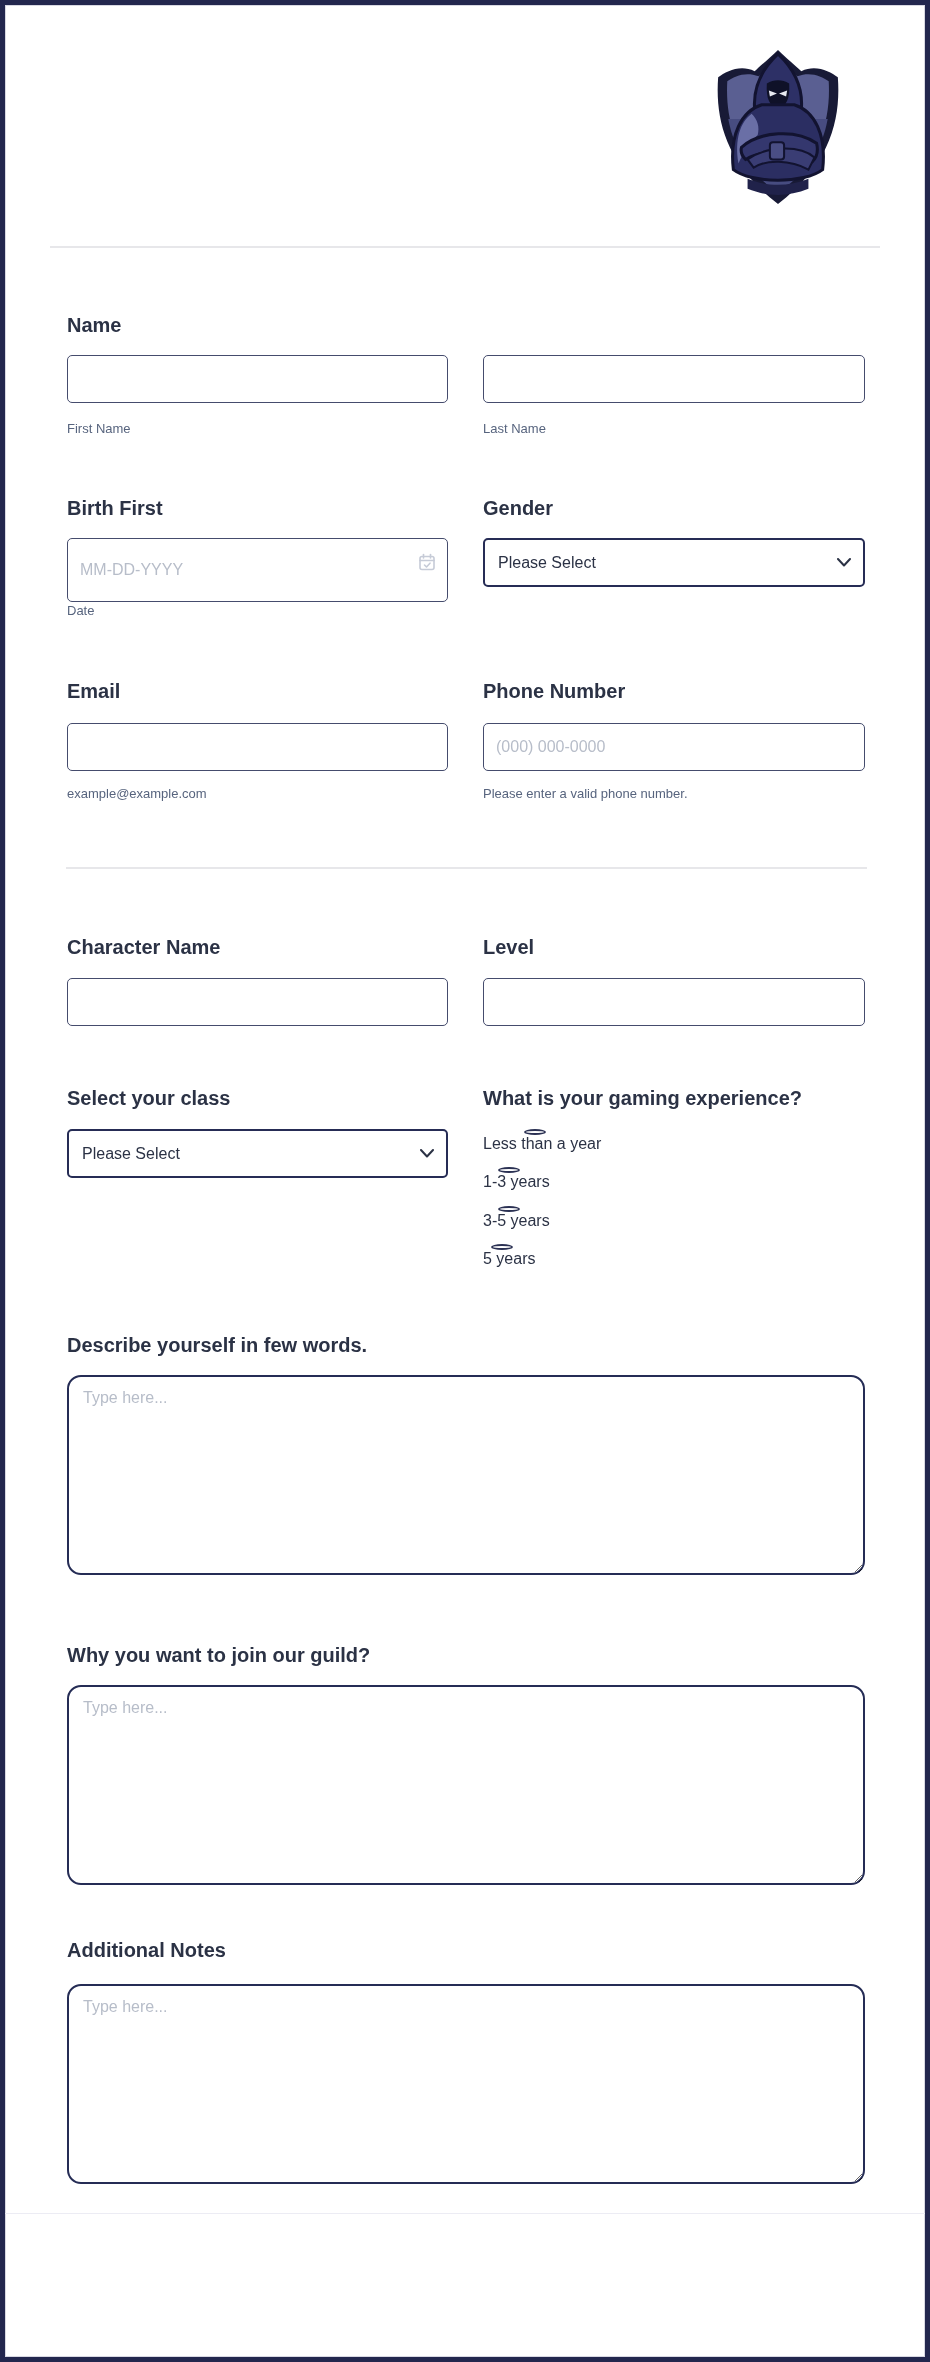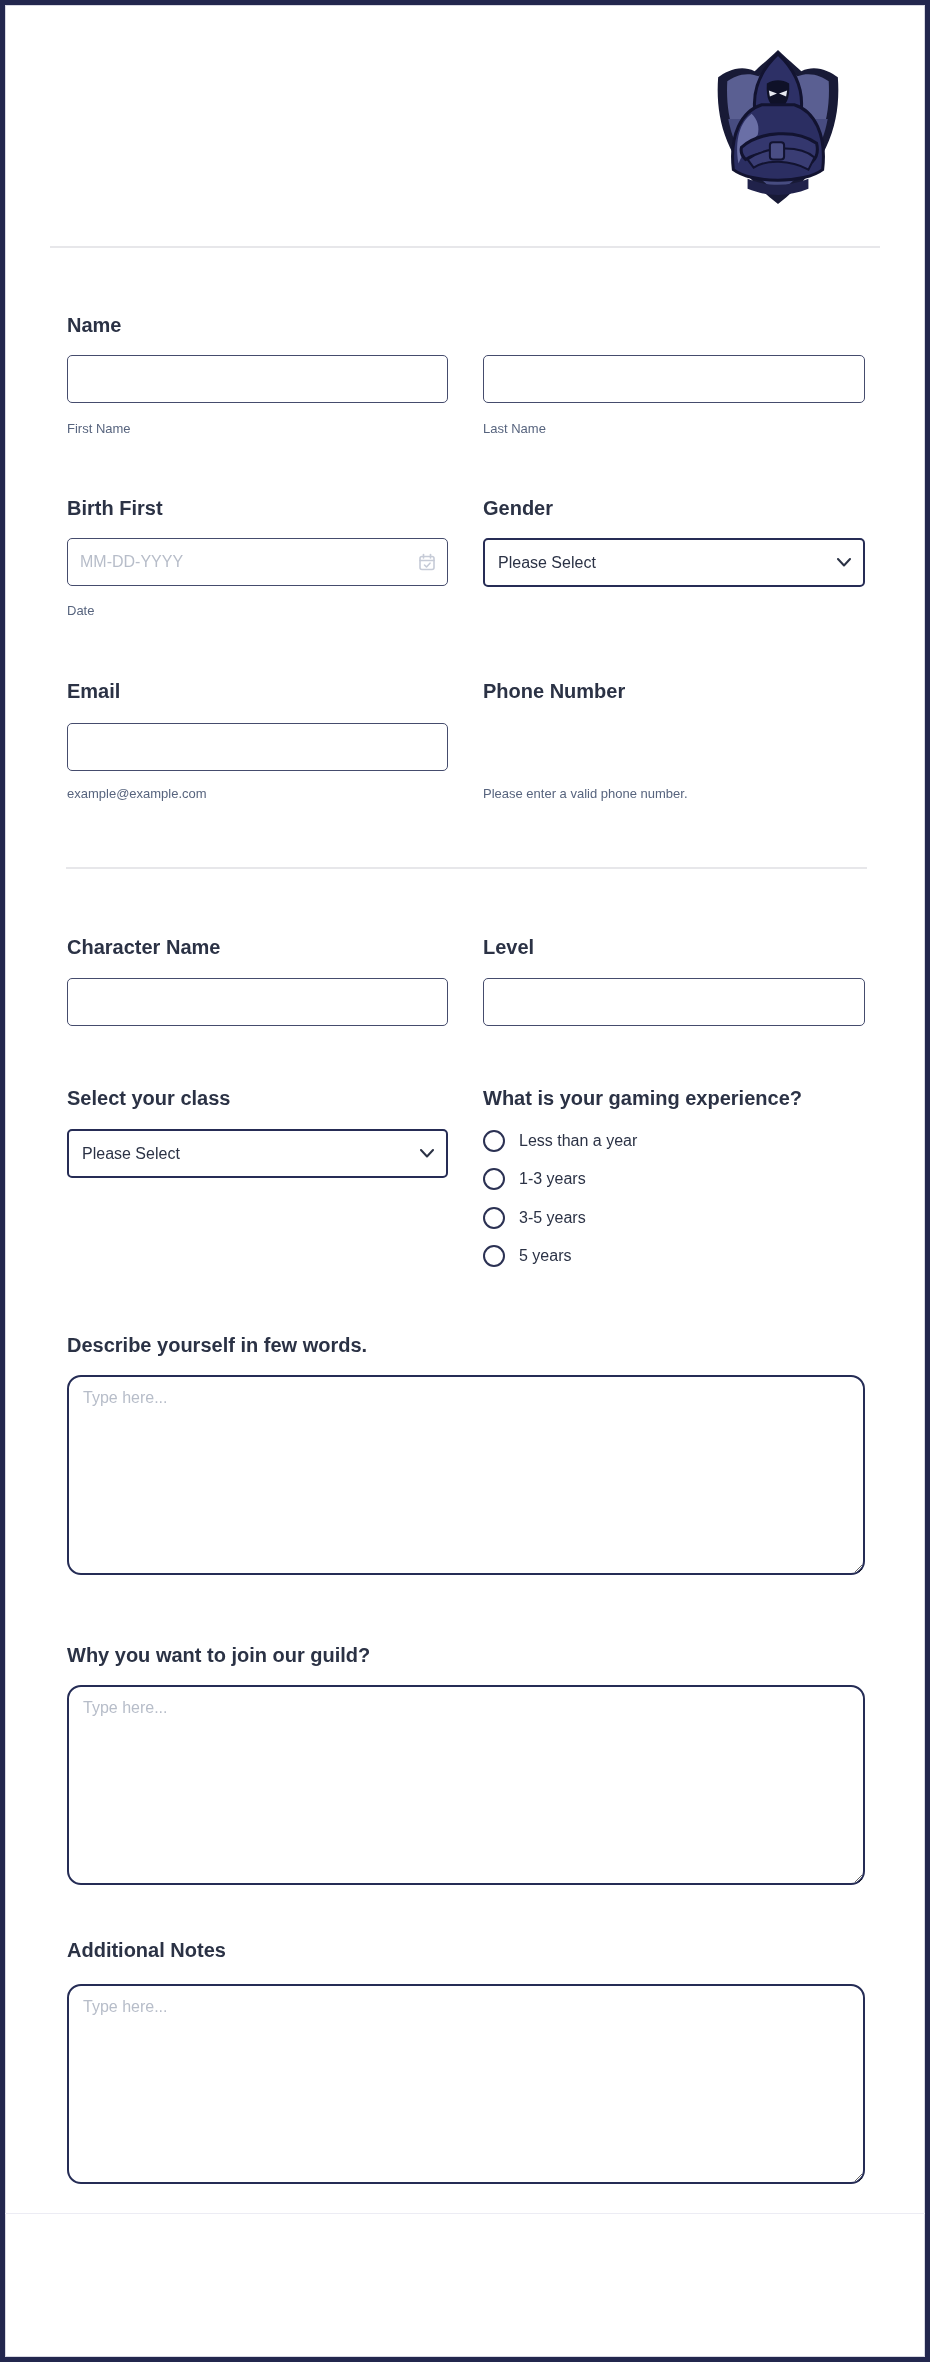--- a/index.html
+++ b/index.html
@@ -52,21 +52,21 @@
   .styled-select{
     box-sizing:border-box;width:100%;height:100%;
     border:2px solid #262c55;border-radius:5px;background:#fff;
     font-family:"Liberation Sans", sans-serif;
     font-size:16px;color:#2b3245;padding:0 40px 0 13px;
     appearance:none;-webkit-appearance:none;-moz-appearance:none;outline:none;
   }
   .chevron{position:absolute;right:14px;top:20px;pointer-events:none;line-height:0;}
 
   .radio-row{
-    display:flex;align-items:center;height:24px;cursor:pointer;
+    display:flex;align-items:center;height:24px;cursor:pointer;flex-direction:column;
   }
   .radio-row input{
     appearance:none;-webkit-appearance:none;
     width:22px;height:22px;margin:0 14px 0 0;
     border:2px solid #2b3153;border-radius:50%;background:#fff;box-sizing:border-box;
     cursor:pointer;
   }
   .radio-row span{font-size:16px;color:#2b3245;}
 
   .big-textarea{
@@ -114,21 +114,21 @@
 
   <div class="abs q-label col-l" style="top:310px;">Name</div>
   <input class="abs text-input col-l" style="top: 350px;" type="text">
   <input class="abs text-input w2 col-r" style="top: 350px;" type="text">
   <div class="abs sub-label col-l" style="top:416px;">First Name</div>
   <div class="abs sub-label col-r" style="top:416px;">Last Name</div>
 
   <div class="abs q-label col-l" style="top:493px;">Birth First</div>
   <div class="abs q-label col-r" style="top:493px;">Gender</div>
 
-  <div class="abs field-wrap col-l" style="top:533px;width:381px;height:48px;">
+  <div class="abs field-wrap col-l" style="top:533px;width:381px;height:64px;">
     <input class="text-input" type="text" placeholder="MM-DD-YYYY" style="">
     <span class="icon-in-field">
       <svg width="20" height="20" viewBox="0 0 20 20" fill="none" stroke="#c6cbd7" stroke-width="1.6" stroke-linecap="round" stroke-linejoin="round">
         <rect x="3" y="4.5" width="14" height="13" rx="2"></rect>
         <path d="M6.5 2.5 V6"></path>
           <path d="M13.5 2.5 V6"></path>
           <path d="M3 8.5 H17"></path>
         <path d="M7.5 13 l2 2 3.5 -3.8"></path>
       </svg>
     </span>
@@ -142,20 +142,21 @@
     <span class="chevron">
       <svg width="14" height="9" viewBox="0 0 14 9" fill="none" stroke="#2b3245" stroke-width="2" stroke-linecap="round" stroke-linejoin="round">
           <path d="M1 1 L7 7.5 L13 1"></path>
         </svg>
     </span>
   </div>
 
   <div class="abs q-label col-l" style="top:676px;">Email</div>
   <div class="abs q-label col-r" style="top:676px;">Phone Number</div>
   <input class="abs text-input col-l" style="top: 718px;" type="text">
+  <input class="abs text-input w2 col-r" style="top: 718px;" type="text" placeholder="(000) 000-0000">
   <div class="abs sub-label col-l" style="top:781px;">example@example.com</div>
   <div class="abs sub-label col-r" style="top:781px;">Please enter a valid phone number.</div>
 
   <div class="abs divider divider-2"></div>
 
   <div class="abs q-label col-l" style="top:932px;">Character Name</div>
   <div class="abs q-label col-r" style="top:932px;">Level</div>
   <input class="abs text-input col-l" style="top: 973px;" type="text">
   <input class="abs text-input w2 col-r" style="top: 973px;" type="text">
 

